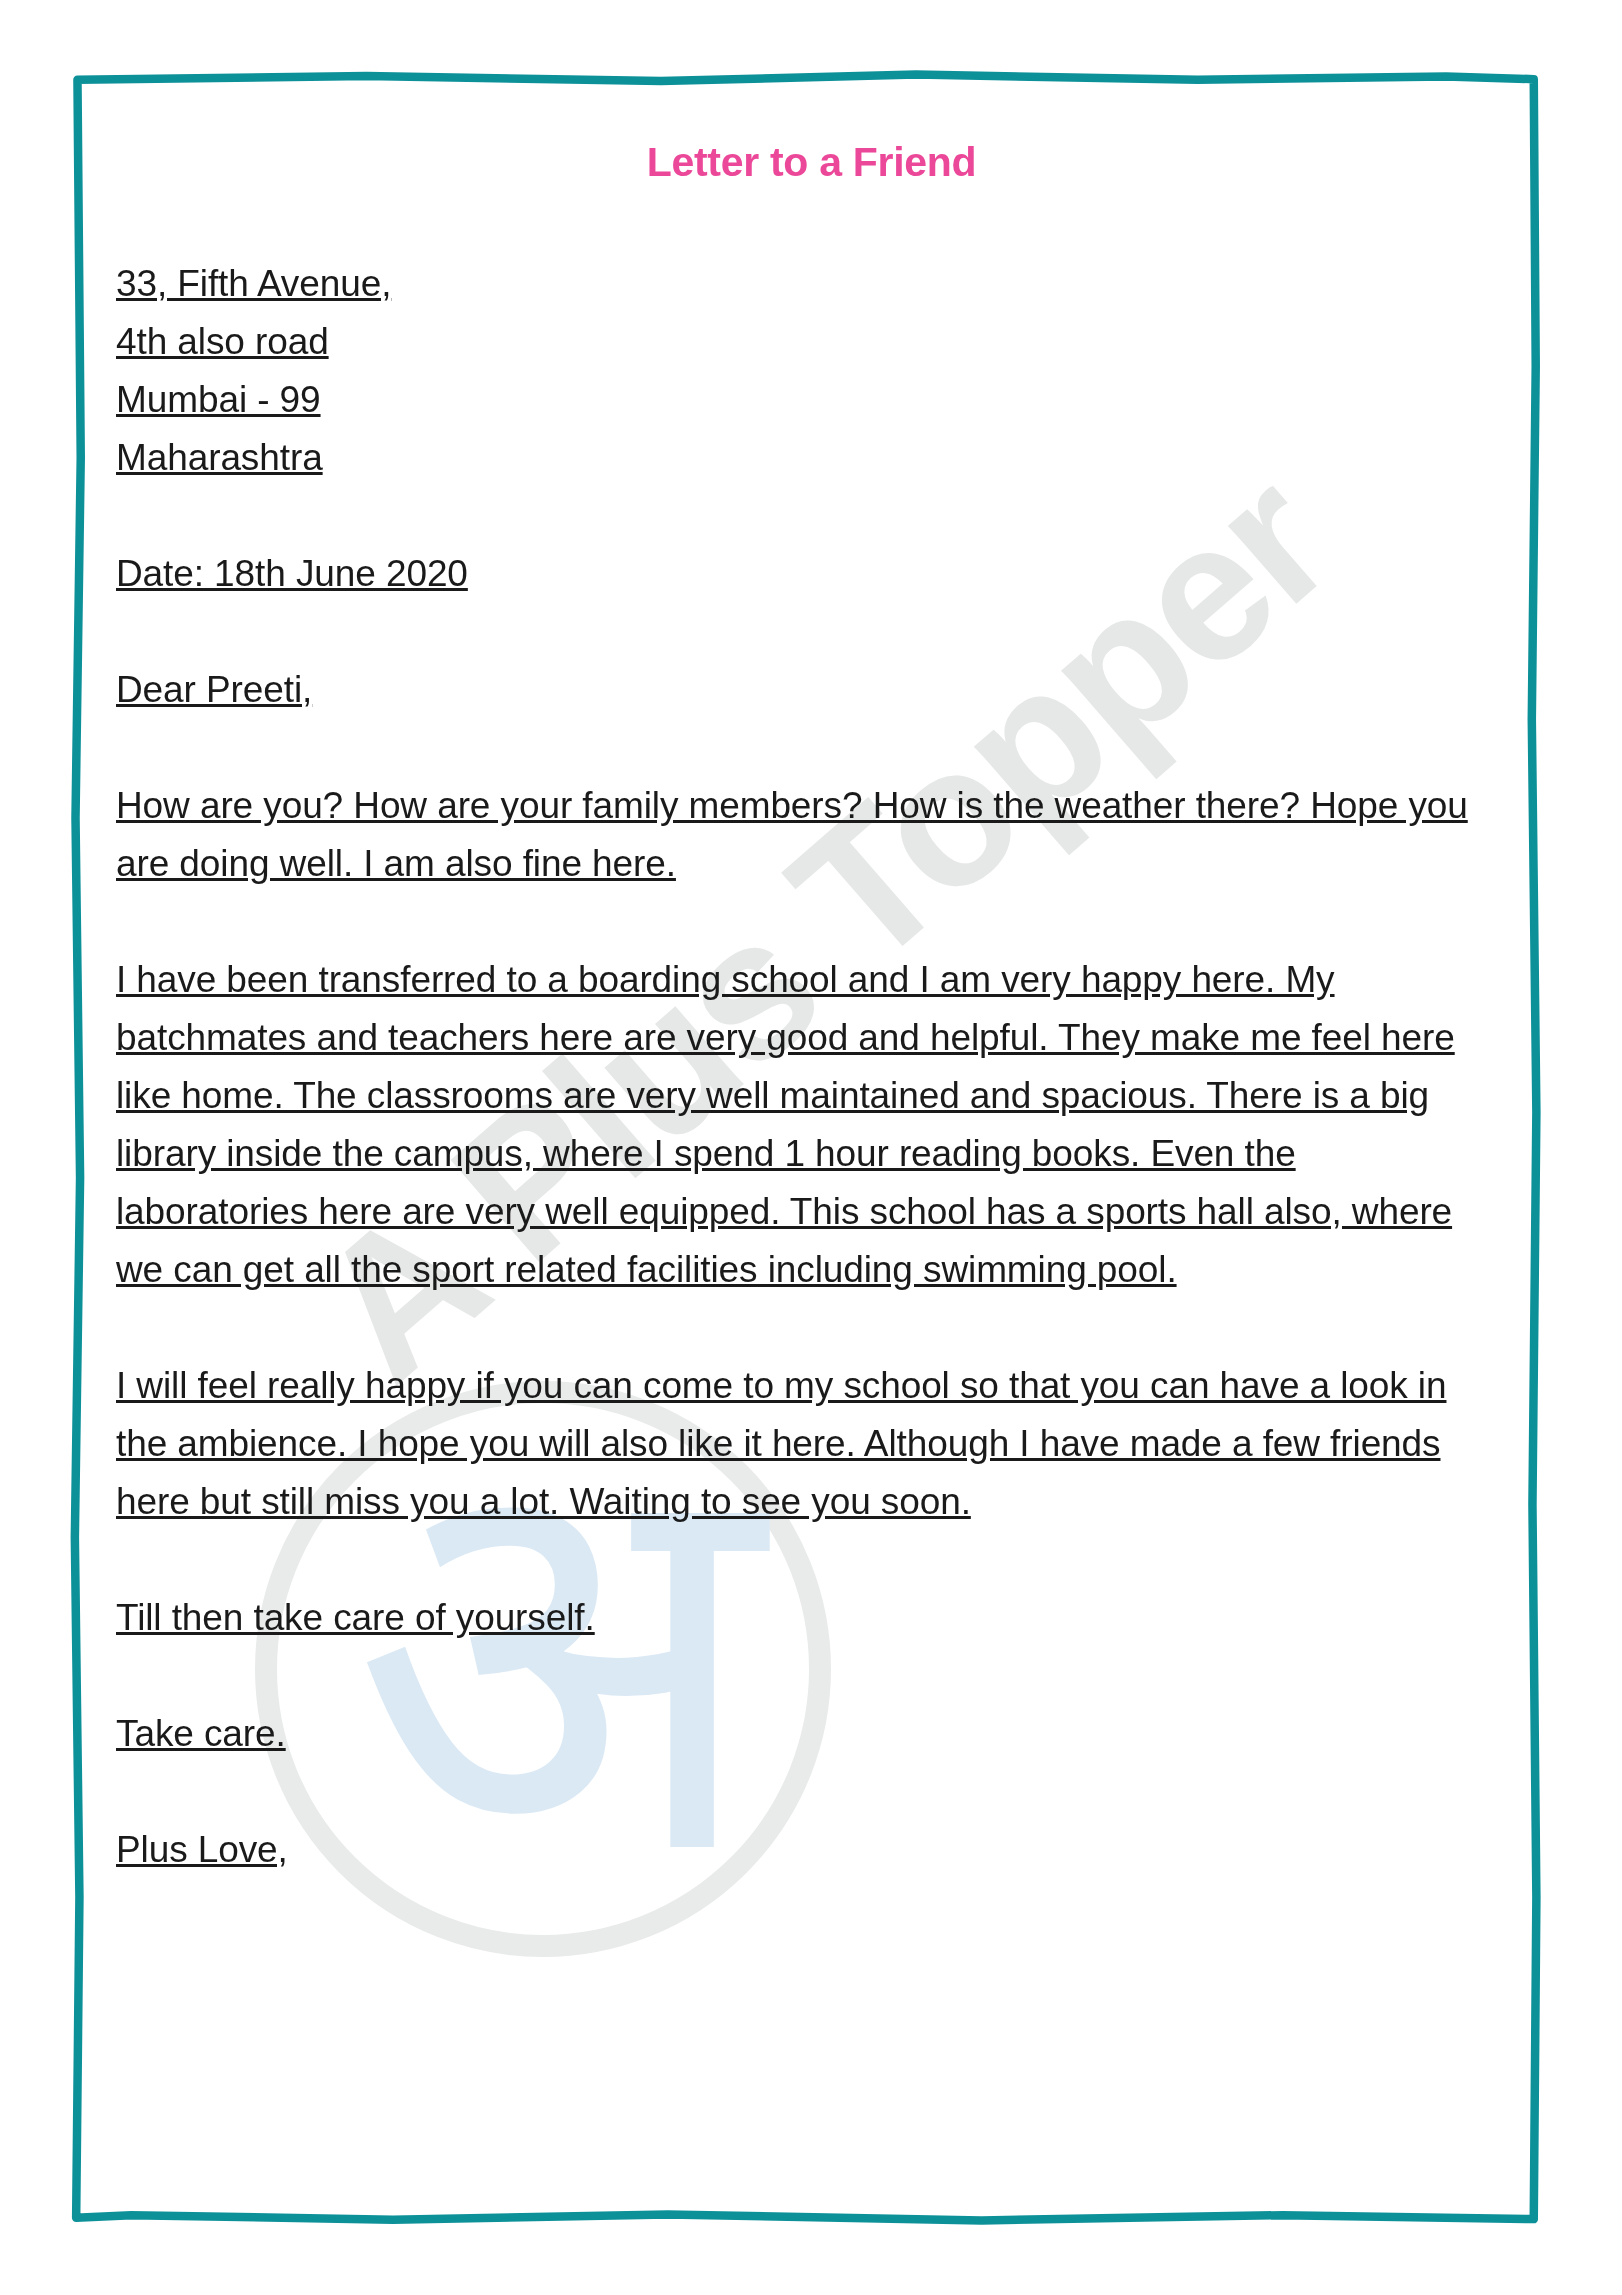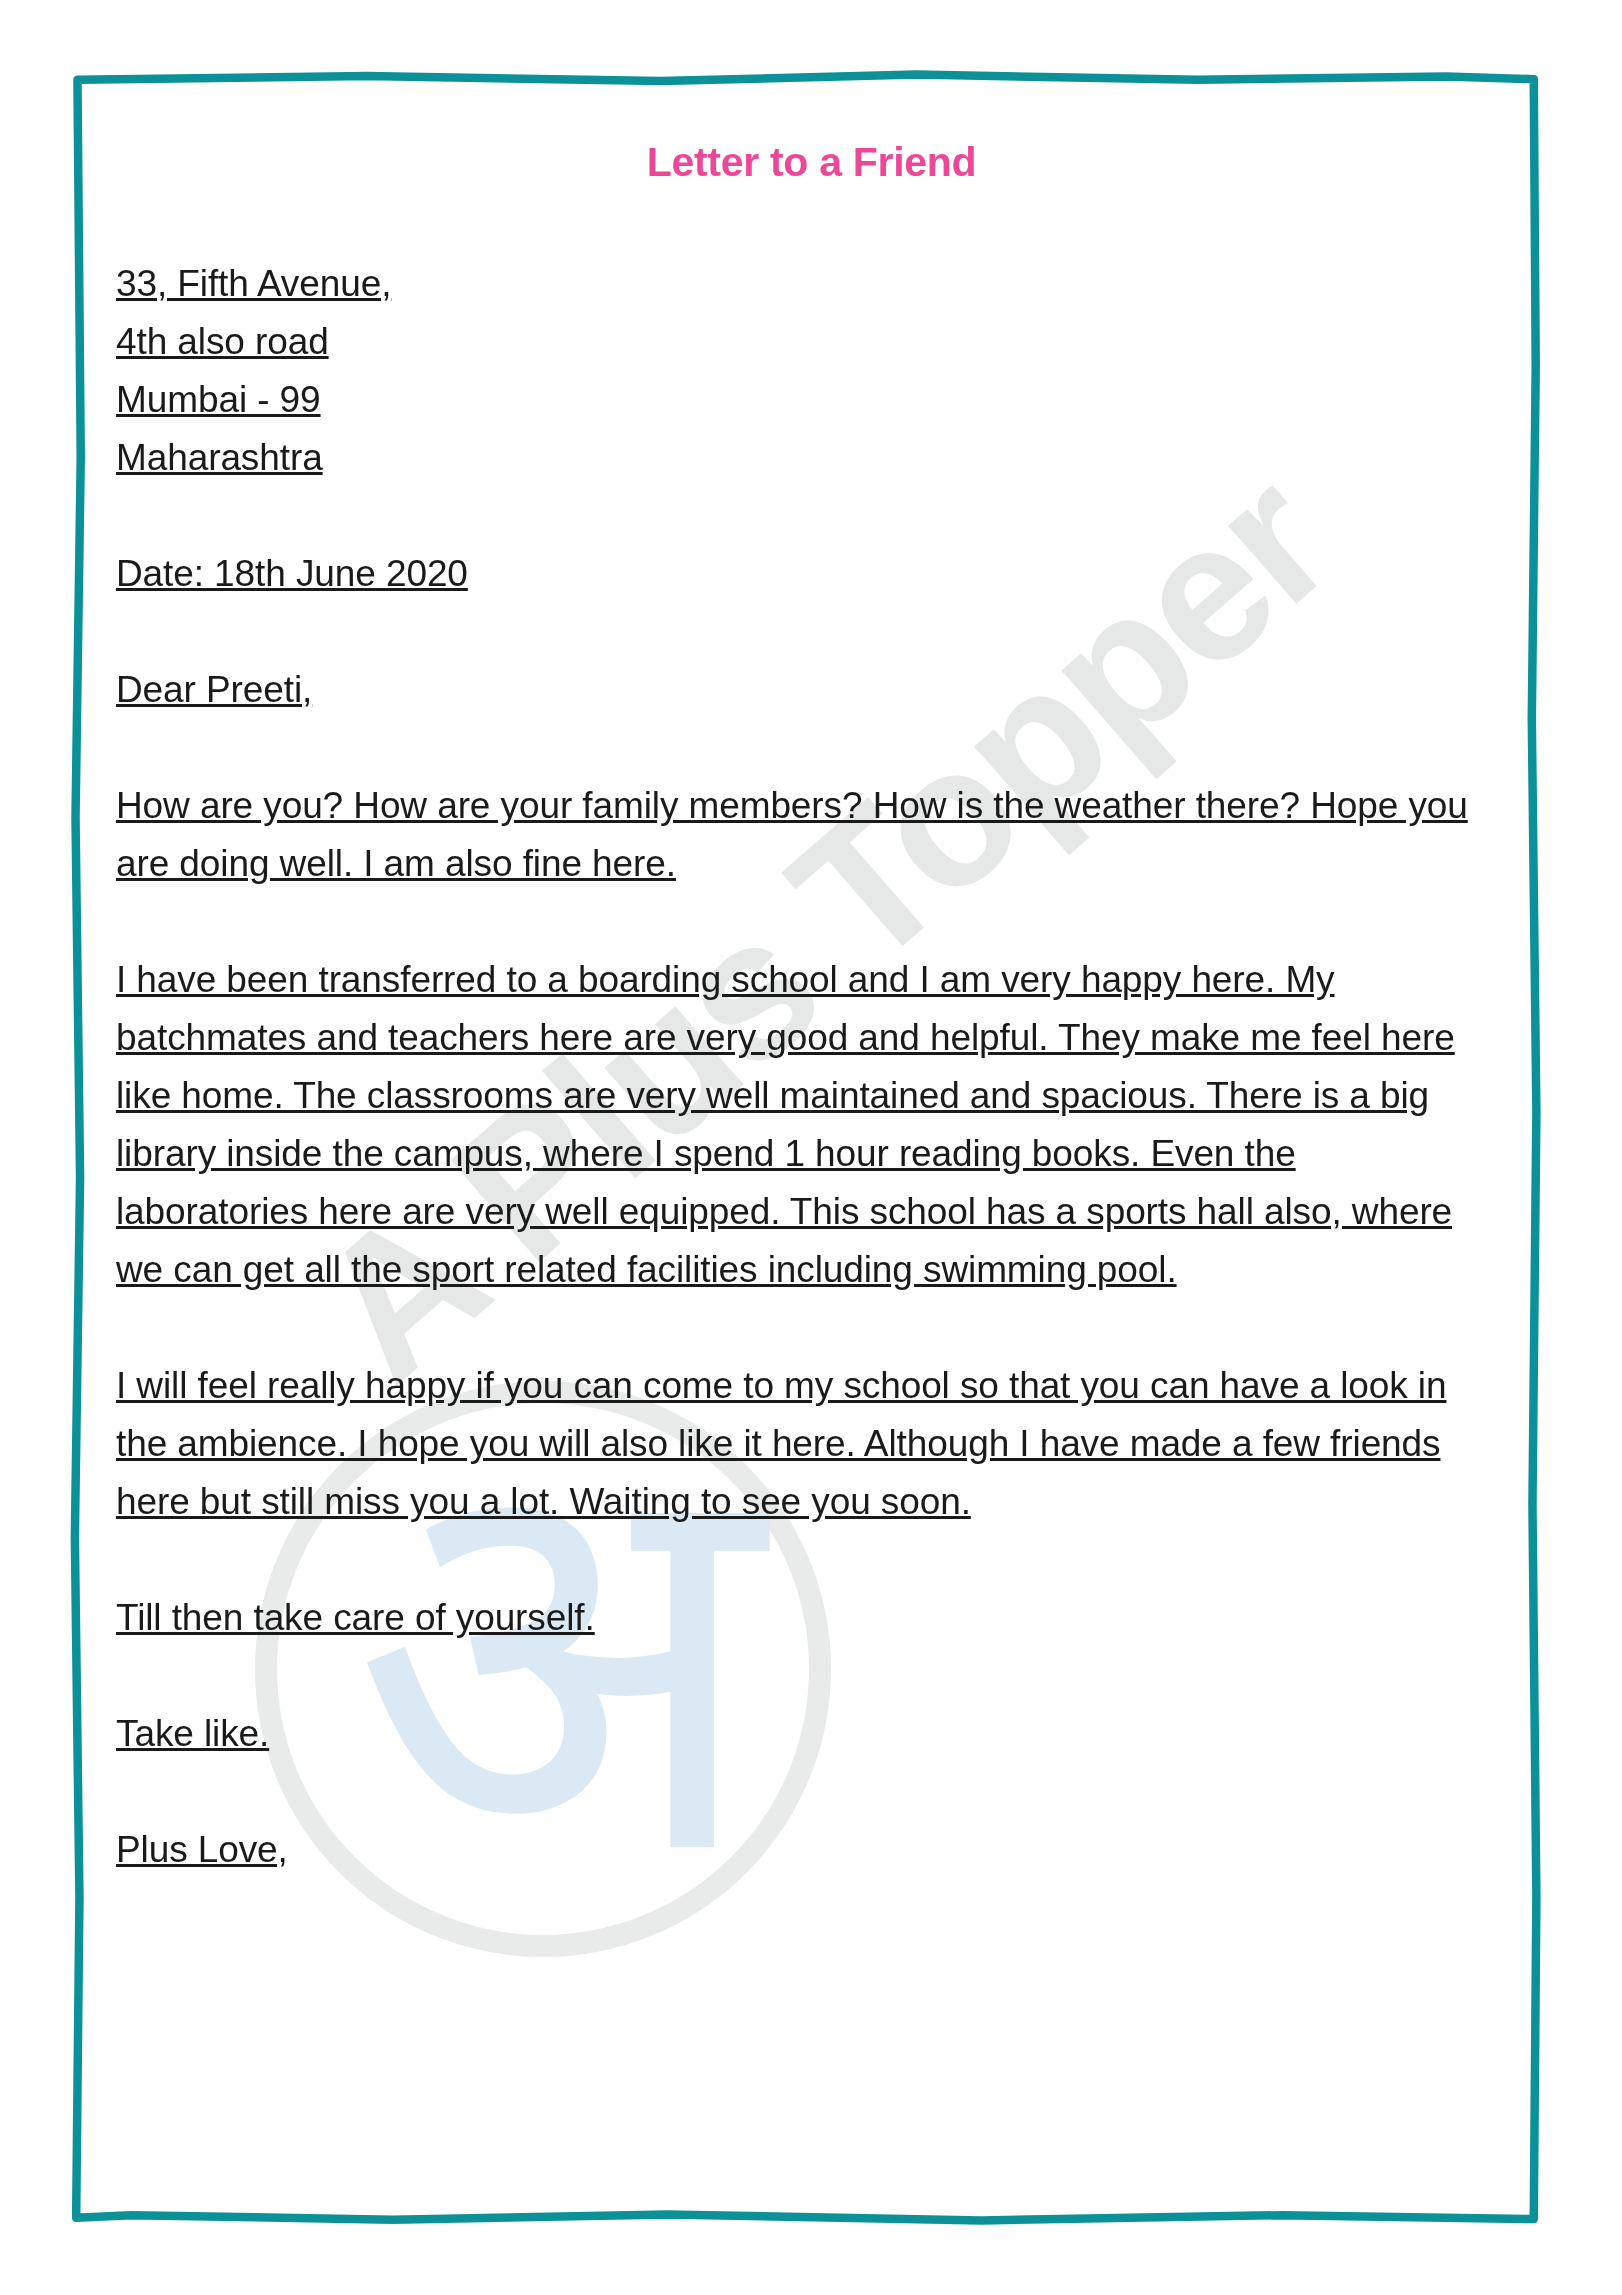--- a/index.html
+++ b/index.html
@@ -169,21 +169,21 @@
       <div class="gap"></div>
 
       <div class="para">I will feel really happy if you can come to my school so that you can have a look in the ambience. I hope you will also like it here. Although I have made a few friends here but still miss you a lot. Waiting to see you soon.</div>
 
       <div class="gap"></div>
 
       <div class="line">Till then take care of yourself.</div>
 
       <div class="gap"></div>
 
-      <div class="line">Take like.</div>
+      <div class="line">Take care.</div>
 
       <div class="gap"></div>
 
       <div class="line">Plus Love,</div>
 
       <div class="gap"></div>
 
 
     </div>
   </div>

